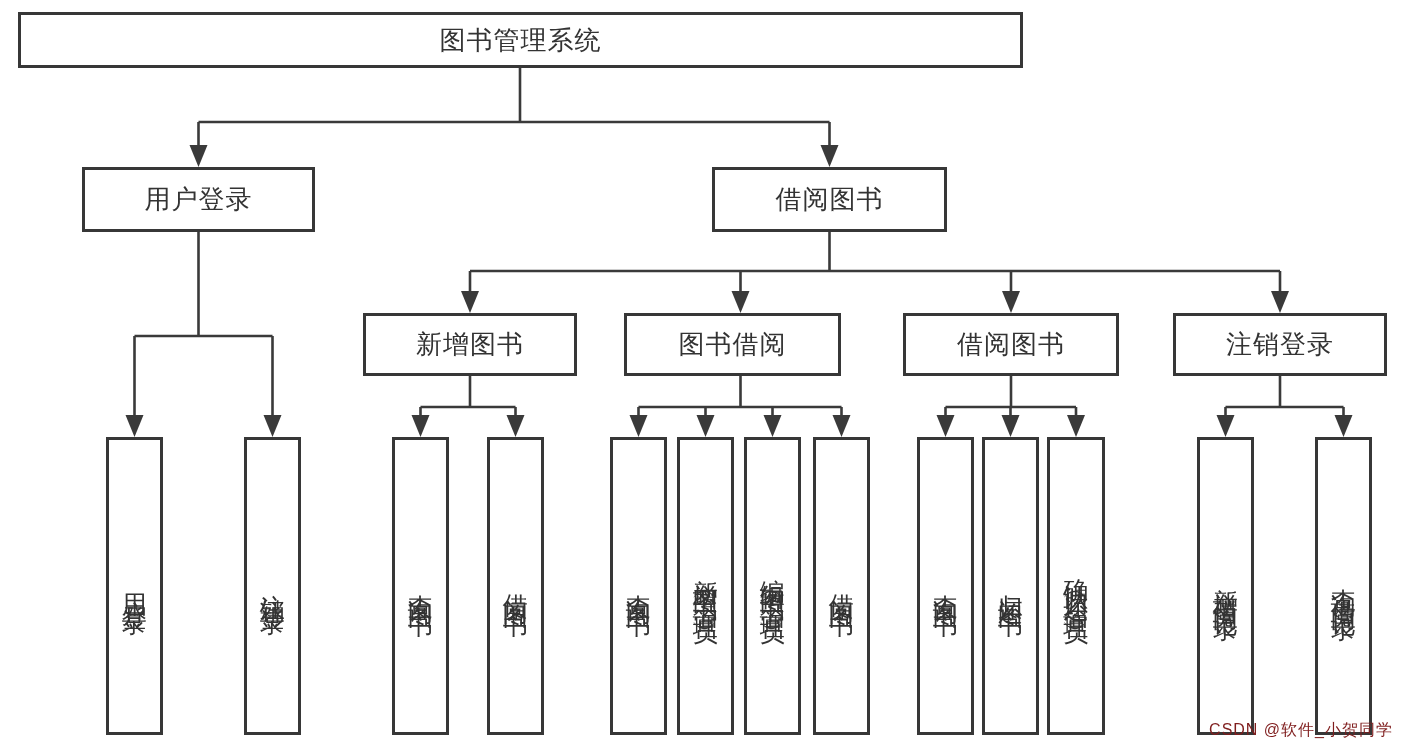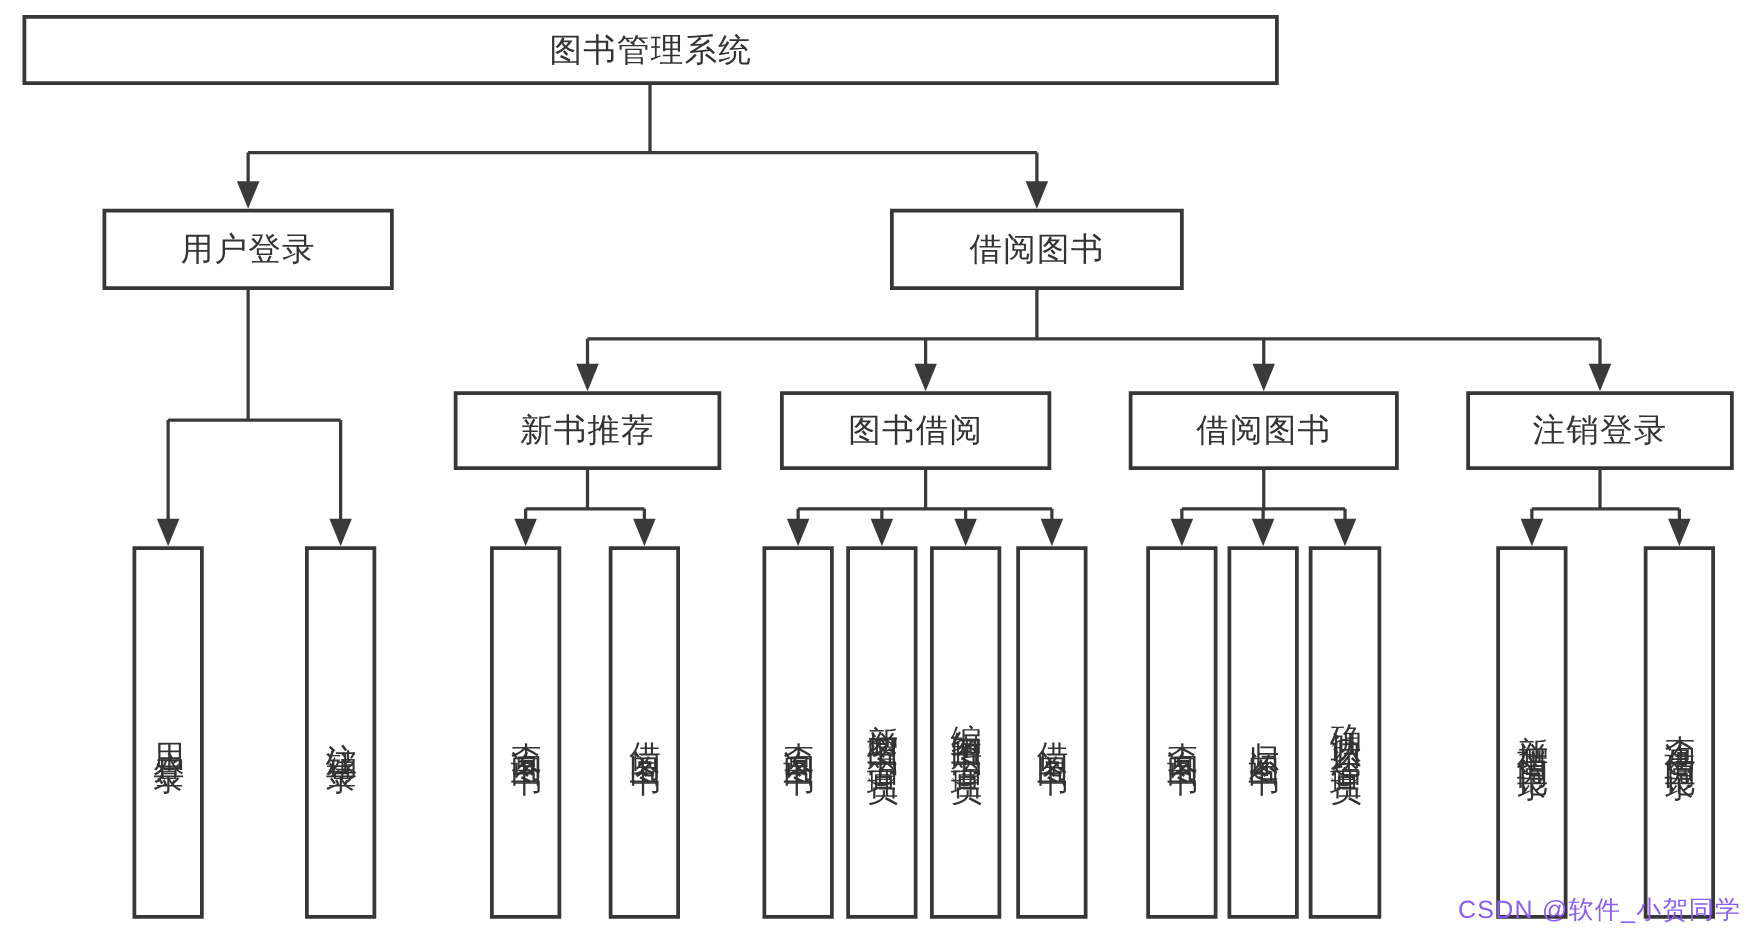--- a/index.html
+++ b/index.html
@@ -14,21 +14,21 @@
     display:flex;align-items:center;justify-content:center;
     color:#333333;
   }
   .box.h span{font-size:26px;letter-spacing:1px;white-space:nowrap;}
   .box.v span{
     writing-mode:vertical-rl;text-orientation:mixed;
     font-size:25px;letter-spacing:6px;line-height:1.05;white-space:nowrap;
   }
   .watermark{
     position:absolute;right:12px;bottom:6px;
-    font-size:20px;color:#8b5cf6;letter-spacing:1px;white-space:nowrap;
+    font-size:16px;color:#7f1d1d;letter-spacing:1px;white-space:nowrap;
   }
 </style>
 </head>
 <body>
 
 <div class="stage">
 
   <svg class="wires" width="1405" height="747" viewBox="0 0 1405 747">
 
     <path fill="none" stroke="#3a3a3a" stroke-width="2.6" d="M520,68 V122 M198.5,122 H829.5 M198.5,122 V150 M829.5,122 V150
@@ -67,21 +67,21 @@
   </div>
 
   <div class="box h" style="left:82px;top:167px;width:233px;height:65px">
     <span>用户登录</span>
   </div>
   <div class="box h" style="left:712px;top:167px;width:235px;height:65px">
     <span>借阅图书</span>
   </div>
 
   <div class="box h" style="left:363px;top:313px;width:214px;height:63px">
-    <span>新书推荐</span>
+    <span>新增图书</span>
   </div>
   <div class="box h" style="left:624px;top:313px;width:217px;height:63px">
     <span>图书借阅</span>
   </div>
   <div class="box h" style="left:903px;top:313px;width:216px;height:63px">
     <span>借阅图书</span>
   </div>
   <div class="box h" style="left:1173px;top:313px;width:214px;height:63px">
     <span>注销登录</span>
   </div>

